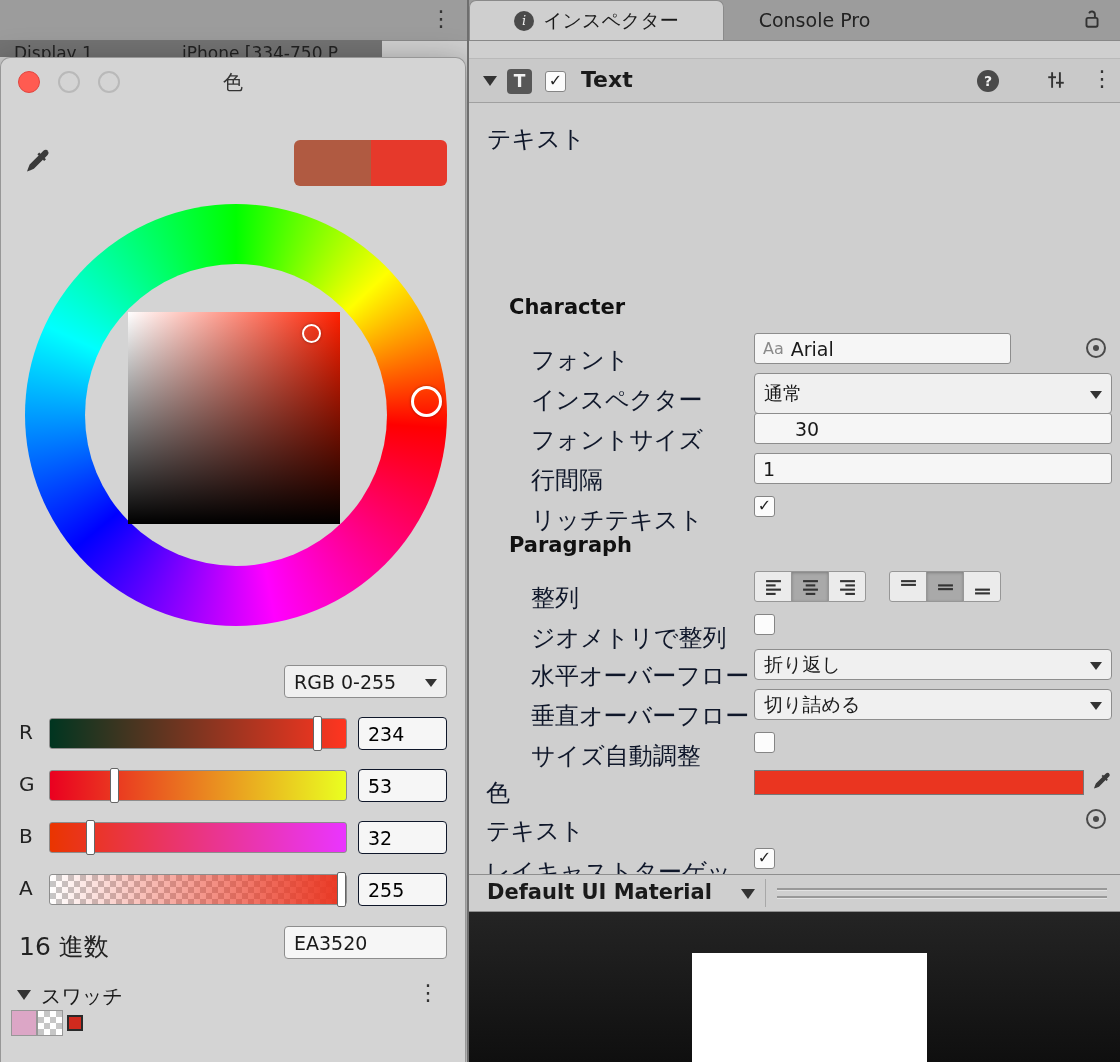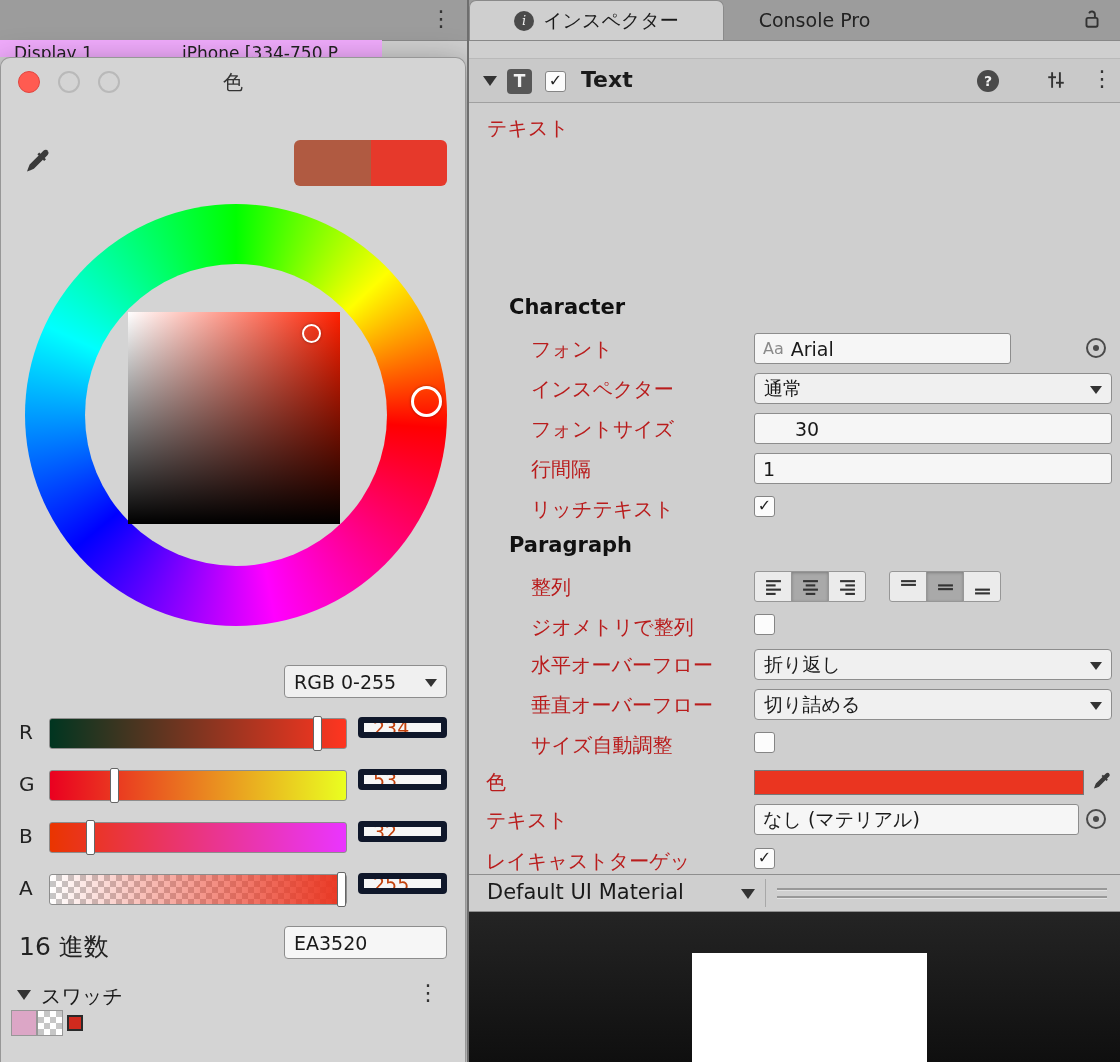--- a/index.html
+++ b/index.html
@@ -8,21 +8,21 @@
   .abs{position:absolute}
 
   
   .tabbar{position:absolute;left:0;top:0;right:0;height:40px;background:#9C9C9C;border-bottom:1px solid #888}
   .tab{position:absolute;top:0;height:40px;display:flex;align-items:center;justify-content:center;gap:9px;font-size:19px}
   .tab.active{background:#CFCFCF;border:1px solid #8a8a8a;border-bottom:none;border-radius:7px 7px 0 0;box-sizing:border-box}
   .kebab{font-size:22px;color:#333;line-height:1}
 
   
   .panel-left{position:absolute;left:0;top:0;width:467px;height:1062px}
-  .game-toolbar{position:absolute;left:0;top:40px;width:382px;height:17px;background:#f0abfc;overflow:hidden}
+  .game-toolbar{position:absolute;left:0;top:40px;width:382px;height:17px;background:#737373;overflow:hidden}
   .frag{position:absolute;top:3px;font-size:17px;color:#222;white-space:nowrap}
 
   
   .color-window{position:absolute;left:0;top:57px;width:466px;height:1005px;background:#D4D4D4;
     border:1px solid #979797;border-bottom:none;border-radius:10px 10px 0 0;box-sizing:border-box;
     box-shadow:0 8px 34px rgba(0,0,0,.38)}
   .traffic{position:absolute;top:13px;width:22px;height:22px;border-radius:50%;box-sizing:border-box}
   .t-close{left:17px;background:#FF5B51;border:1px solid #E14640}
   .t-ghost{border:2px solid #B9B9B9;background:transparent}
   .win-title{position:absolute;left:0;right:0;top:11px;text-align:center;font-size:20px;color:#333}
@@ -44,40 +44,40 @@
     border-left:6px solid transparent;border-right:6px solid transparent;border-top:8px solid #333}
   .slider-row{position:absolute;left:0;width:466px;height:31px}
   .ch-label{position:absolute;left:18px;top:2px;font-size:20px;color:#222}
   .track{position:absolute;left:48px;top:0;width:298px;height:31px;border:1px solid #8d8d8d;border-radius:3px;box-sizing:border-box}
   .track-r{background:linear-gradient(to right,rgb(0,53,32),rgb(255,53,32))}
   .track-g{background:linear-gradient(to right,rgb(234,0,32),rgb(234,255,32))}
   .track-b{background:linear-gradient(to right,rgb(234,53,0),rgb(234,53,255))}
   .checker{background-image:conic-gradient(#c6c6c6 25%,#fff 0 50%,#c6c6c6 0 75%,#fff 0);background-size:12px 12px}
   .a-grad{position:absolute;inset:0;background:linear-gradient(to right,rgba(234,53,32,0),rgb(234,53,32))}
   .handle{position:absolute;top:-3px;width:9px;height:35px;background:#fff;border:1px solid #666;border-radius:2px;box-sizing:border-box}
-  .valbox{position:absolute;left:357px;top:-1px;width:89px;height:21px;background:#F6F6F6;border:6px solid #0f172a;
-    border-radius:4px;box-sizing:border-box;font-size:19px;padding:0 9px;font-family:inherit;color:#c2410c}
+  .valbox{position:absolute;left:357px;top:-1px;width:89px;height:33px;background:#F6F6F6;border:1px solid #0f172a;
+    border-radius:4px;box-sizing:border-box;font-size:19px;padding:0 9px;font-family:inherit;color:#000000}
   .hexbox{position:absolute;left:283px;top:-2px;width:163px;height:33px;background:#F6F6F6;border:1px solid #8d8d8d;
     border-radius:4px;box-sizing:border-box;font-size:19px;padding:0 9px;font-family:inherit;color:#1a1a1a}
   .fold{width:0;height:0;border-left:7px solid transparent;border-right:7px solid transparent;border-top:10px solid #333}
   .swatch{position:absolute;box-sizing:border-box}
 
   
   .panel-right{position:absolute;left:467px;top:0;width:653px;height:1062px;background:#CFCFCF;
     border-left:2px solid #6e6e6e;box-sizing:border-box}
   .comp-header{position:absolute;left:0;top:58px;width:651px;height:45px;background:#C9C9C9;
     border-top:1px solid #b9b9b9;border-bottom:1px solid #a0a0a0;box-sizing:border-box}
   .t-icon{position:absolute;left:38px;top:10px;width:25px;height:25px;background:#575757;border-radius:4px;
     color:#f2f2f2;font-size:17px;font-weight:bold;text-align:center;line-height:25px}
   .checkbox{width:21px;height:21px;background:#FCFCFC;border:1px solid #858585;border-radius:3px;box-sizing:border-box;
     font-size:16px;font-weight:bold;text-align:center;line-height:18px;color:#222}
   .help-icon{position:absolute;left:508px;top:11px;width:22px;height:22px;border-radius:50%;background:#4a4a4a;
     color:#f2f2f2;font-size:14px;font-weight:bold;text-align:center;line-height:22px}
   .row{position:absolute;left:0;width:651px;height:33px}
-  .lbl{position:absolute;top:3px;font-size:20px;color:#b91c1c;white-space:nowrap}
+  .lbl{position:absolute;top:11px;font-size:24px;color:#0f172a;white-space:nowrap}
   .hdr{position:absolute;font-size:21px;font-weight:bold;color:#111;white-space:nowrap}
   .field{position:absolute;left:285px;top:0;height:31px;background:#F6F6F6;border:1px solid #8d8d8d;border-radius:3px;
     box-sizing:border-box;font-size:19px;padding:0 8px;font-family:inherit;color:#1a1a1a;display:flex;align-items:center;gap:7px}
   input.field{display:block;line-height:29px}
   .obj-picker{position:absolute;left:617px;top:5px;width:20px;height:20px;border:2px solid #4a4a4a;border-radius:50%;box-sizing:border-box}
   .obj-picker::after{content:"";position:absolute;left:5px;top:5px;width:6px;height:6px;border-radius:50%;background:#4a4a4a}
   .badge{color:#8a8a8a;font-size:16px}
   .btn{width:38px;height:31px;background:#EBEBEB;border:1px solid #979797;box-sizing:border-box;display:flex;
     align-items:center;justify-content:center;margin-left:-1px}
   .btn:first-child{border-radius:3px 0 0 3px;margin-left:0}
@@ -229,21 +229,21 @@
       <span class="lbl" style="left:62px">フォント</span>
       <div class="field" style="width:257px">
         <span class="badge">Aa</span>
         <span>Arial</span>
       </div>
       <span class="obj-picker"></span>
     </div>
 
     <div class="row" style="top:373px">
       <span class="lbl" style="left:62px">インスペクター</span>
-      <div class="dropdown abs" style="left:285px;top:0;width:358px;height:31px">
+      <div class="dropdown abs" style="left:285px;top:0;width:358px;height:41px">
         <span>通常</span>
         <span class="caret"></span>
       </div>
     </div>
 
     <div class="row" style="top:413px">
       <span class="lbl" style="left:62px">フォントサイズ</span>
       <input class="field" style="width: 358px; padding-left: 40px;" value="30">
     </div>
 
@@ -352,33 +352,30 @@
       <span class="abs" style="left: 285px; top: 4px; width: 330px; height: 25px; border: 1px solid rgb(119, 119, 119); box-sizing: border-box; background: rgb(234, 53, 32);"></span>
       <span class="abs" style="left:622px;top:4px">
         <svg width="22" height="22" viewBox="0 0 24 24">
             <path d="M20.2 3.8c-1.1-1.1-2.8-1.1-3.9 0l-2.3 2.3-1-1-1.5 1.5 1 1-7.2 7.2-1.1 2.7-1 2.8 2.8-1 2.7-1.1 7.2-7.2 1 1 1.5-1.5-1-1 2.3-2.3c1.1-1.1 1.1-2.8-.5-3.4z" fill="#3a3a3a"></path>
           </svg>
       </span>
     </div>
 
     <div class="row" style="top:804px">
       <span class="lbl" style="left:17px">テキスト</span>
-      <div class="field" style="width:325px">
-        <span>なし (マテリアル)</span>
-      </div>
       <span class="obj-picker"></span>
     </div>
 
     <div class="row" style="top:845px">
       <span class="lbl" style="left:17px">レイキャストターゲッ</span>
       <span class="checkbox abs" style="left:285px;top:3px">✓</span>
     </div>
 
     <div class="mat-bar">
-      <span class="abs" style="left:18px;top:5px;font-size:21px;font-weight:normal">Default UI Material</span>
+      <span class="abs" style="left:18px;top:5px;font-size:21px;font-weight:bold">Default UI Material</span>
       <span class="fold abs" style="left:272px;top:14px"></span>
       <span class="abs" style="left:296px;top:4px;bottom:4px;width:1px;background:#a8a8a8"></span>
       <span class="drag-line" style="left:308px;width:330px;top:13px"></span>
       <span class="drag-line" style="left:308px;width:330px;top:21px"></span>
     </div>
 
     <div class="preview">
       <span class="abs" style="left:223px;top:41px;width:235px;height:130px;background:#fff"></span>
     </div>
   </div>

